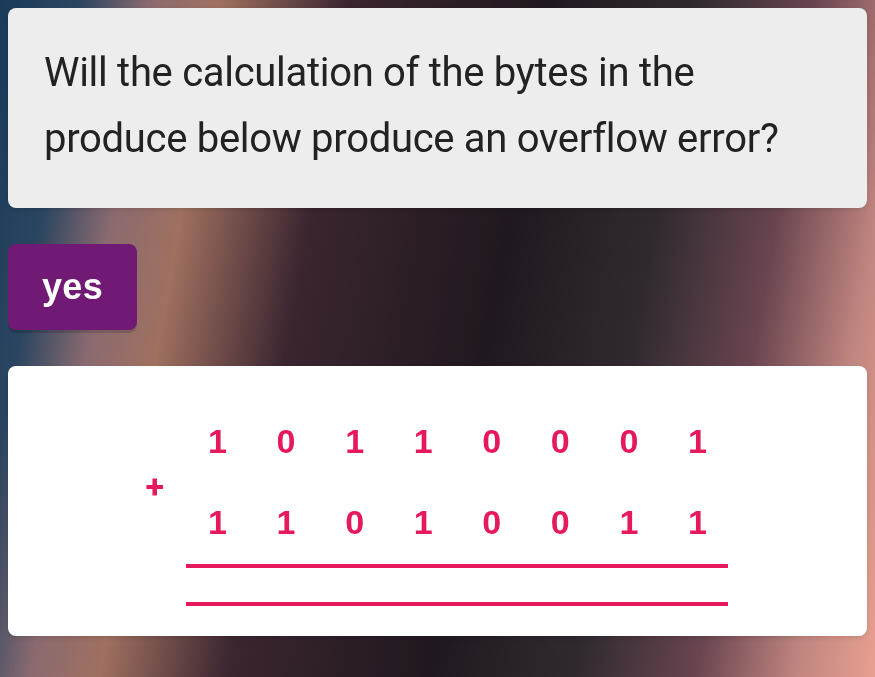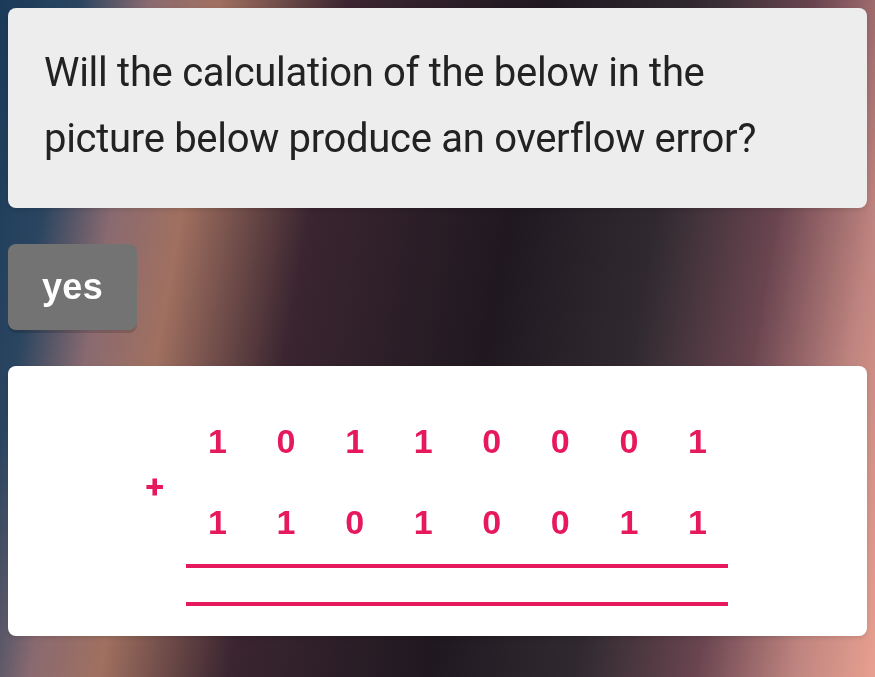--- a/index.html
+++ b/index.html
@@ -37,21 +37,21 @@
       font-weight: 400;
       letter-spacing: -0.3px;
     }
     .answers {
       display: flex;
       gap: 20px;
       margin-bottom: 36px;
       padding-left: 0;
     }
     .answer-btn {
-      background: #737373;
+      background: #701a75;
       color: #fff;
       font-size: 36px;
       font-weight: 600;
       border: none;
       border-radius: 8px;
       padding: 22px 34px;
       cursor: pointer;
       box-shadow: 0 3px 0 rgba(0,0,0,0.15);
       letter-spacing: 0.3px;
     }
@@ -100,21 +100,21 @@
     }
     .hr2 {
       border: none;
       border-top: 4px solid #e6195c;
     }
   </style>
 </head>
 <body>
 
 <div class="question-card">
-  <div class="question-text">Will the calculation of the below in the picture below produce an overflow error?</div>
+  <div class="question-text">Will the calculation of the bytes in the produce below produce an overflow error?</div>
 </div>
 
 <div class="answers">
   <button class="answer-btn">yes</button>
 </div>
 
 <div class="calc-card">
   <div class="calc-inner">
     <div class="plus">+</div>
     <div class="calc-row row1">

